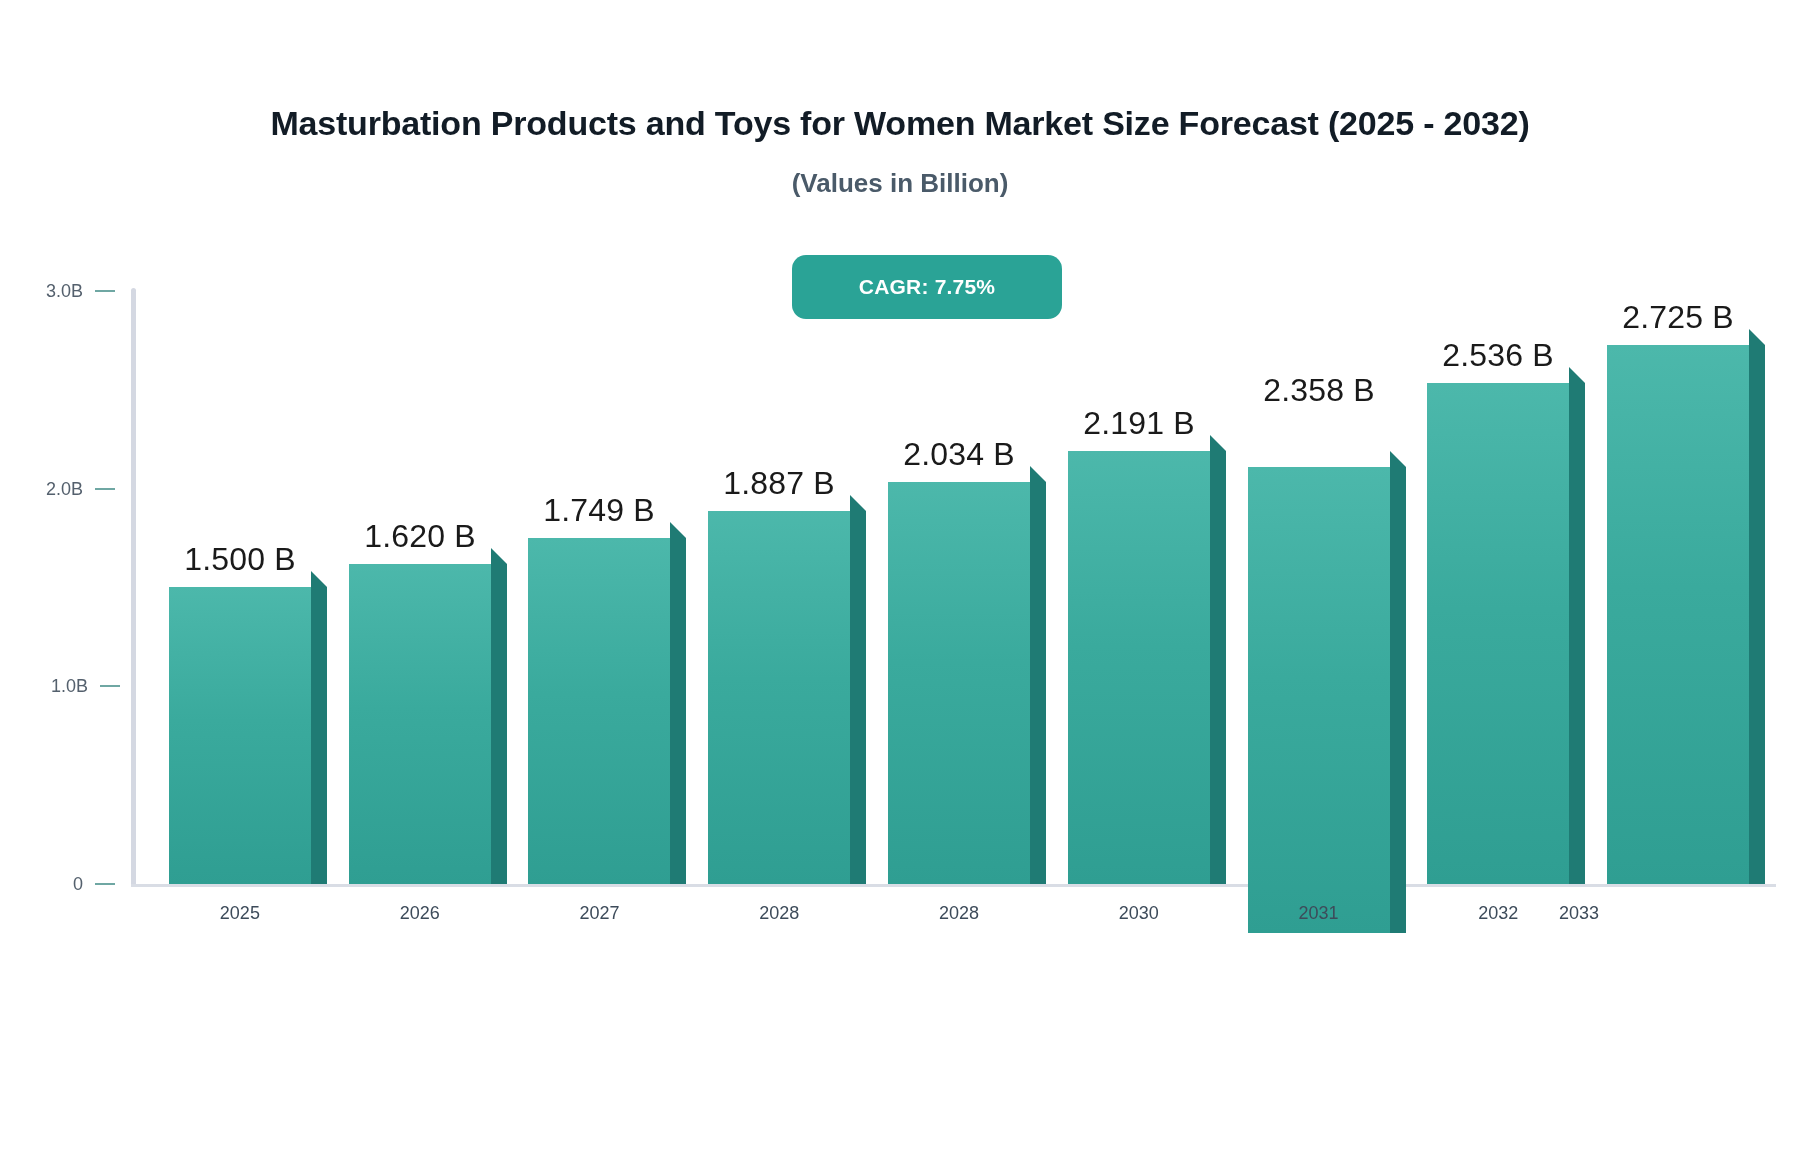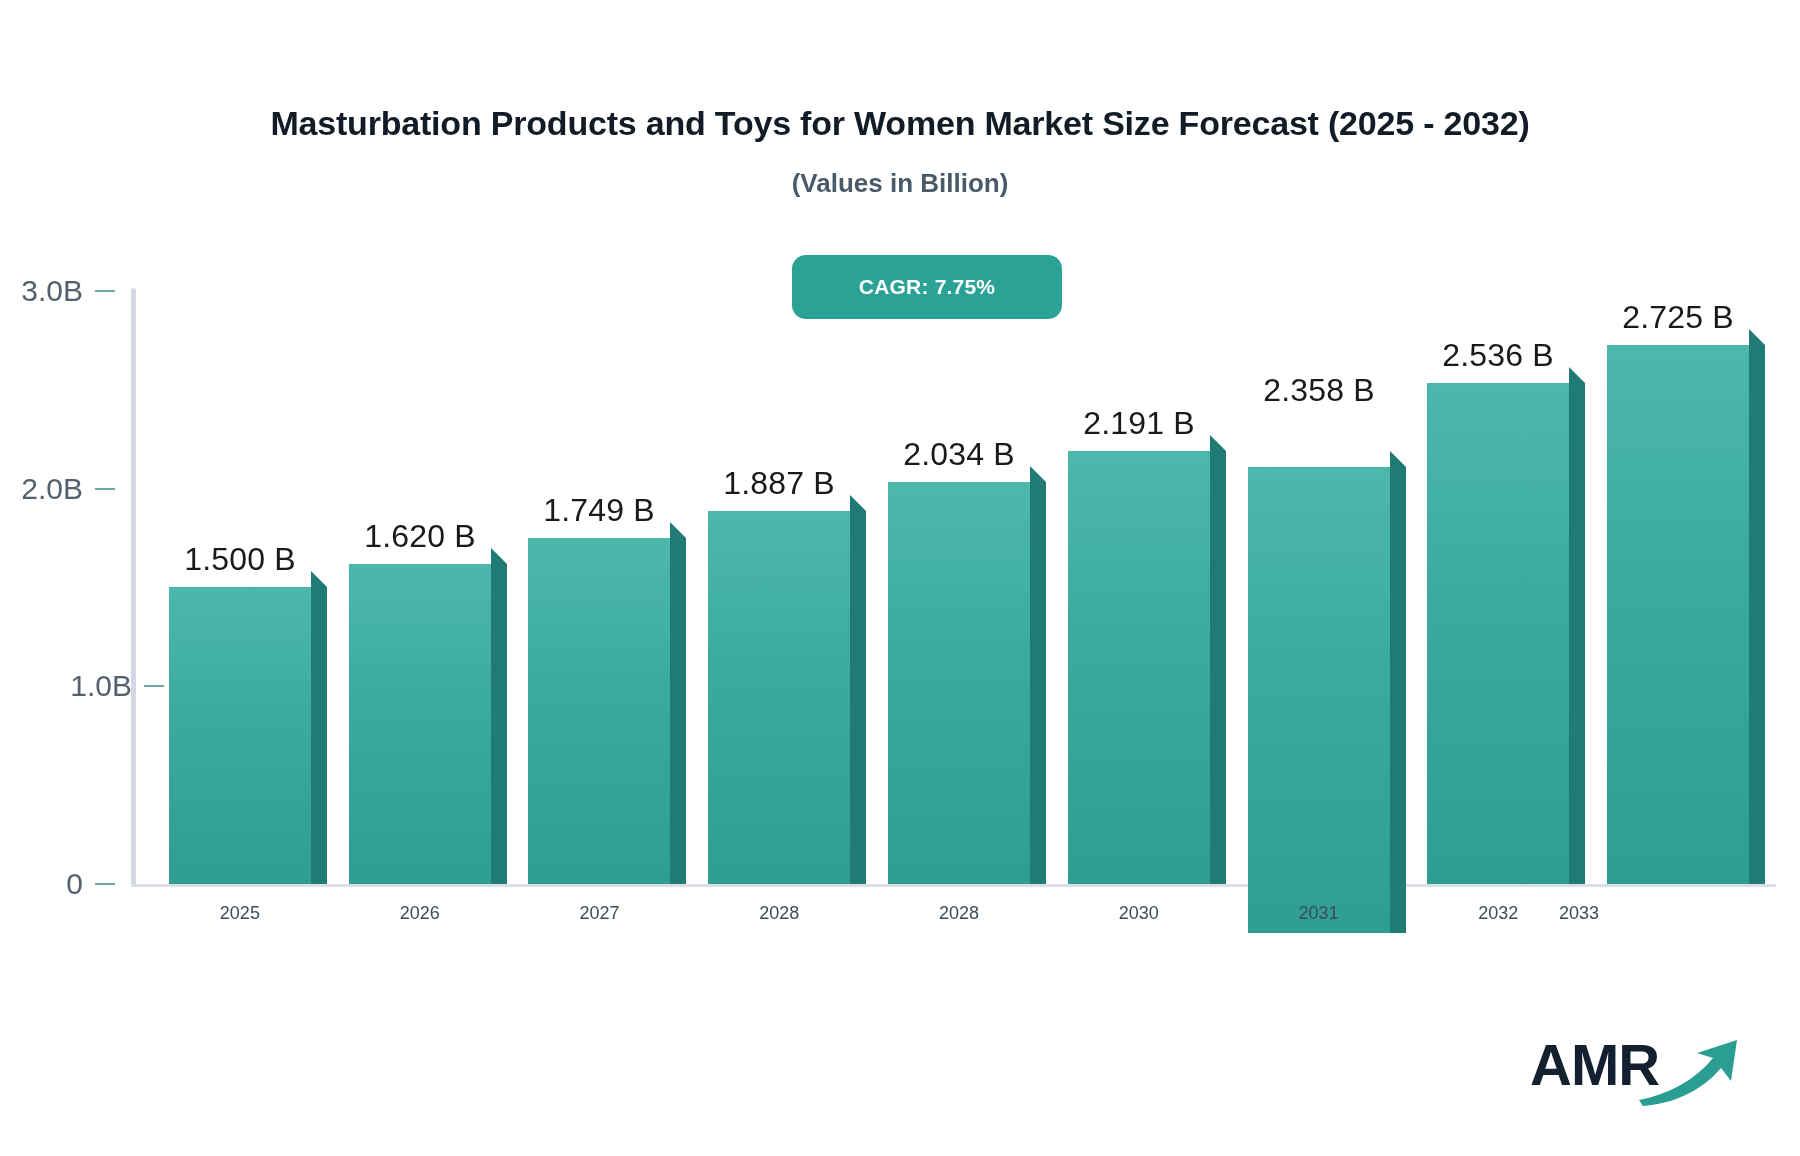--- a/index.html
+++ b/index.html
@@ -101,21 +101,21 @@
   .ytick {
     position: absolute;
     height: 24px;
     display: flex;
     align-items: center;
   }
   .ytick .ylabel {
     position: absolute;
     right: 48px;
     top: 0;
-    font-size: 30px;
+    font-size: 18px;
     color: #54606d;
     white-space: nowrap;
     text-align: right;
     line-height: 24px;
   }
   .ytick .ydash {
     position: absolute;
     right: 16px;
     top: 11px;
     width: 20px;
@@ -212,21 +212,21 @@
   </div>
 
   <div id="plot">
     <div class="axis-line-y"></div>
     <div class="axis-line-x"></div>
     <div id="yticks">
         <div class="ytick" style="left: 0px; top: 872px; width: 131px;">
           <div class="ylabel">0</div>
           <div class="ydash"></div>
         </div>
-        <div class="ytick" style="left: 0px; top: 674.333px; width: 136px; margin-left: 44px;">
+        <div class="ytick" style="left: 0px; top: 674.333px; width: 136px;">
           <div class="ylabel">1.0B</div>
           <div class="ydash"></div>
         </div>
         <div class="ytick" style="left: 0px; top: 476.667px; width: 131px;">
           <div class="ylabel">2.0B</div>
           <div class="ydash"></div>
         </div>
         <div class="ytick" style="left: 0px; top: 279px; width: 131px;">
           <div class="ylabel">3.0B</div>
           <div class="ydash"></div>
@@ -285,20 +285,14 @@
         <div class="bar-cat" style="left: 599.444px;">2027</div>
         <div class="bar-cat" style="left: 779.222px;">2028</div>
         <div class="bar-cat" style="left: 959px;">2028</div>
         <div class="bar-cat" style="left: 1138.78px;">2030</div>
         <div class="bar-cat" style="left: 1318.56px;">2031</div>
         <div class="bar-cat" style="left: 1498.33px;">2032</div>
         <div class="bar-cat" style="left: 1579px;">2033</div>
       </div>
   </div>
 
-  <div class="logo">
-    <div class="logo-text">AMR</div>
-    <svg class="logo-arrow" viewBox="0 0 110 70">
-      <path d="M4 64 C 34 58, 60 44, 78 22 L 62 17 L 102 4 L 96 45 L 86 32 C 66 56, 36 68, 8 70 Z" fill="#2a9e92"></path>
-    </svg>
-  </div>
 
 </div>
 
 </body></html>

